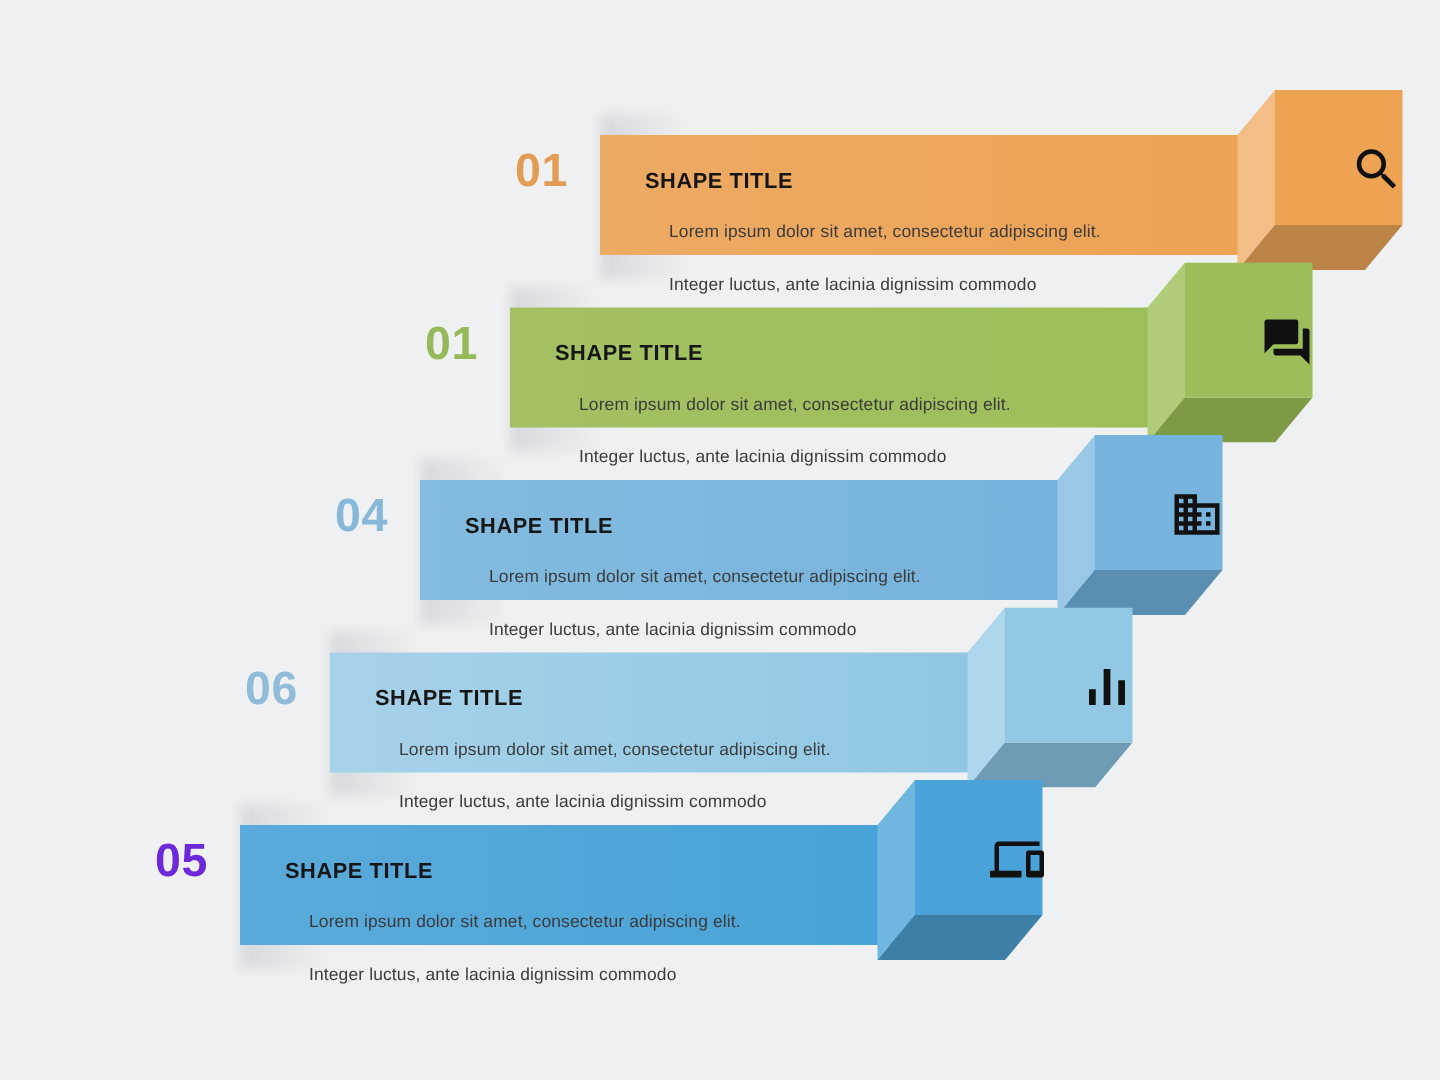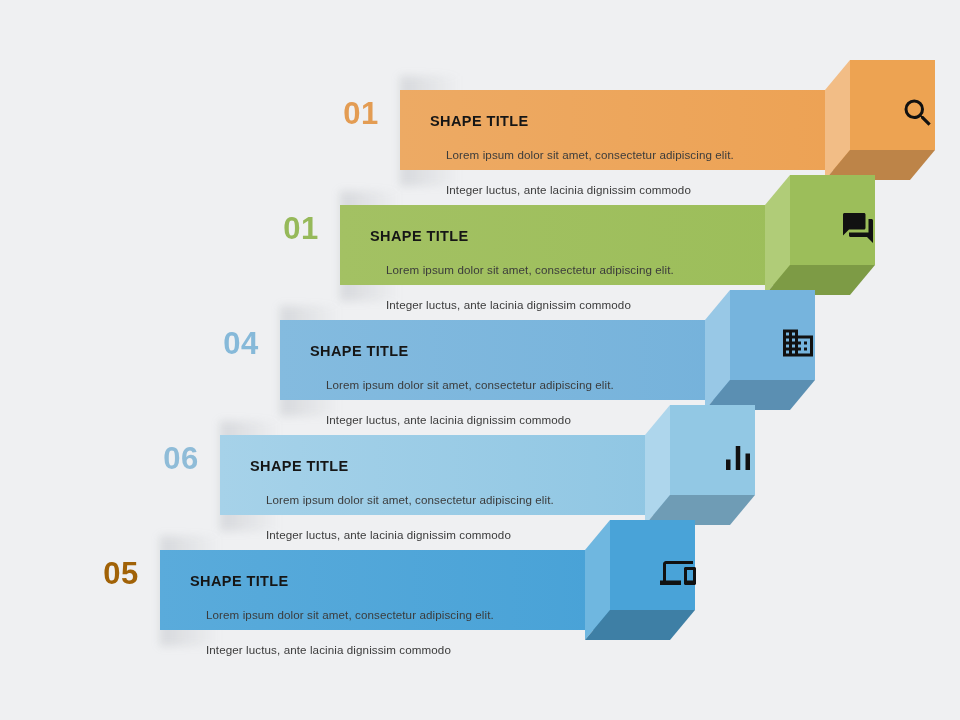--- a/index.html
+++ b/index.html
@@ -195,21 +195,21 @@
           <rect x="60" y="0" width="85" height="90" fill="#92c8e4"></rect>
         </svg>
         <div class="ico">
           <svg viewBox="0 0 24 24">
             <path d="M4 13h3v7H4v-7zm6.5-9h3v16h-3V4zM17 9h3v11h-3V9z"></path>
           </svg>
         </div>
       </div>
     </div>
     <div class="row" style="left: 90px; top: 520px; width: 640px;">
-      <div class="num" style="color: #a16207;">05</div>
+      <div class="num" style="color: #6d28d9;">05</div>
       <div class="bar-shadow"></div>
       <div class="bar" style="width: 450px; background: linear-gradient(to right, rgb(90, 171, 219), rgb(72, 162, 215));">
         <div class="bar-inner">
           <p class="title">SHAPE TITLE</p>
           <p class="desc">Lorem ipsum dolor sit amet, consectetur adipiscing elit.</p>
           <p class="desc">Integer luctus, ante lacinia dignissim commodo</p>
         </div>
       </div>
       <div class="block" style="left: 460px;">
         <svg width="170" height="120" viewBox="0 0 170 120">

